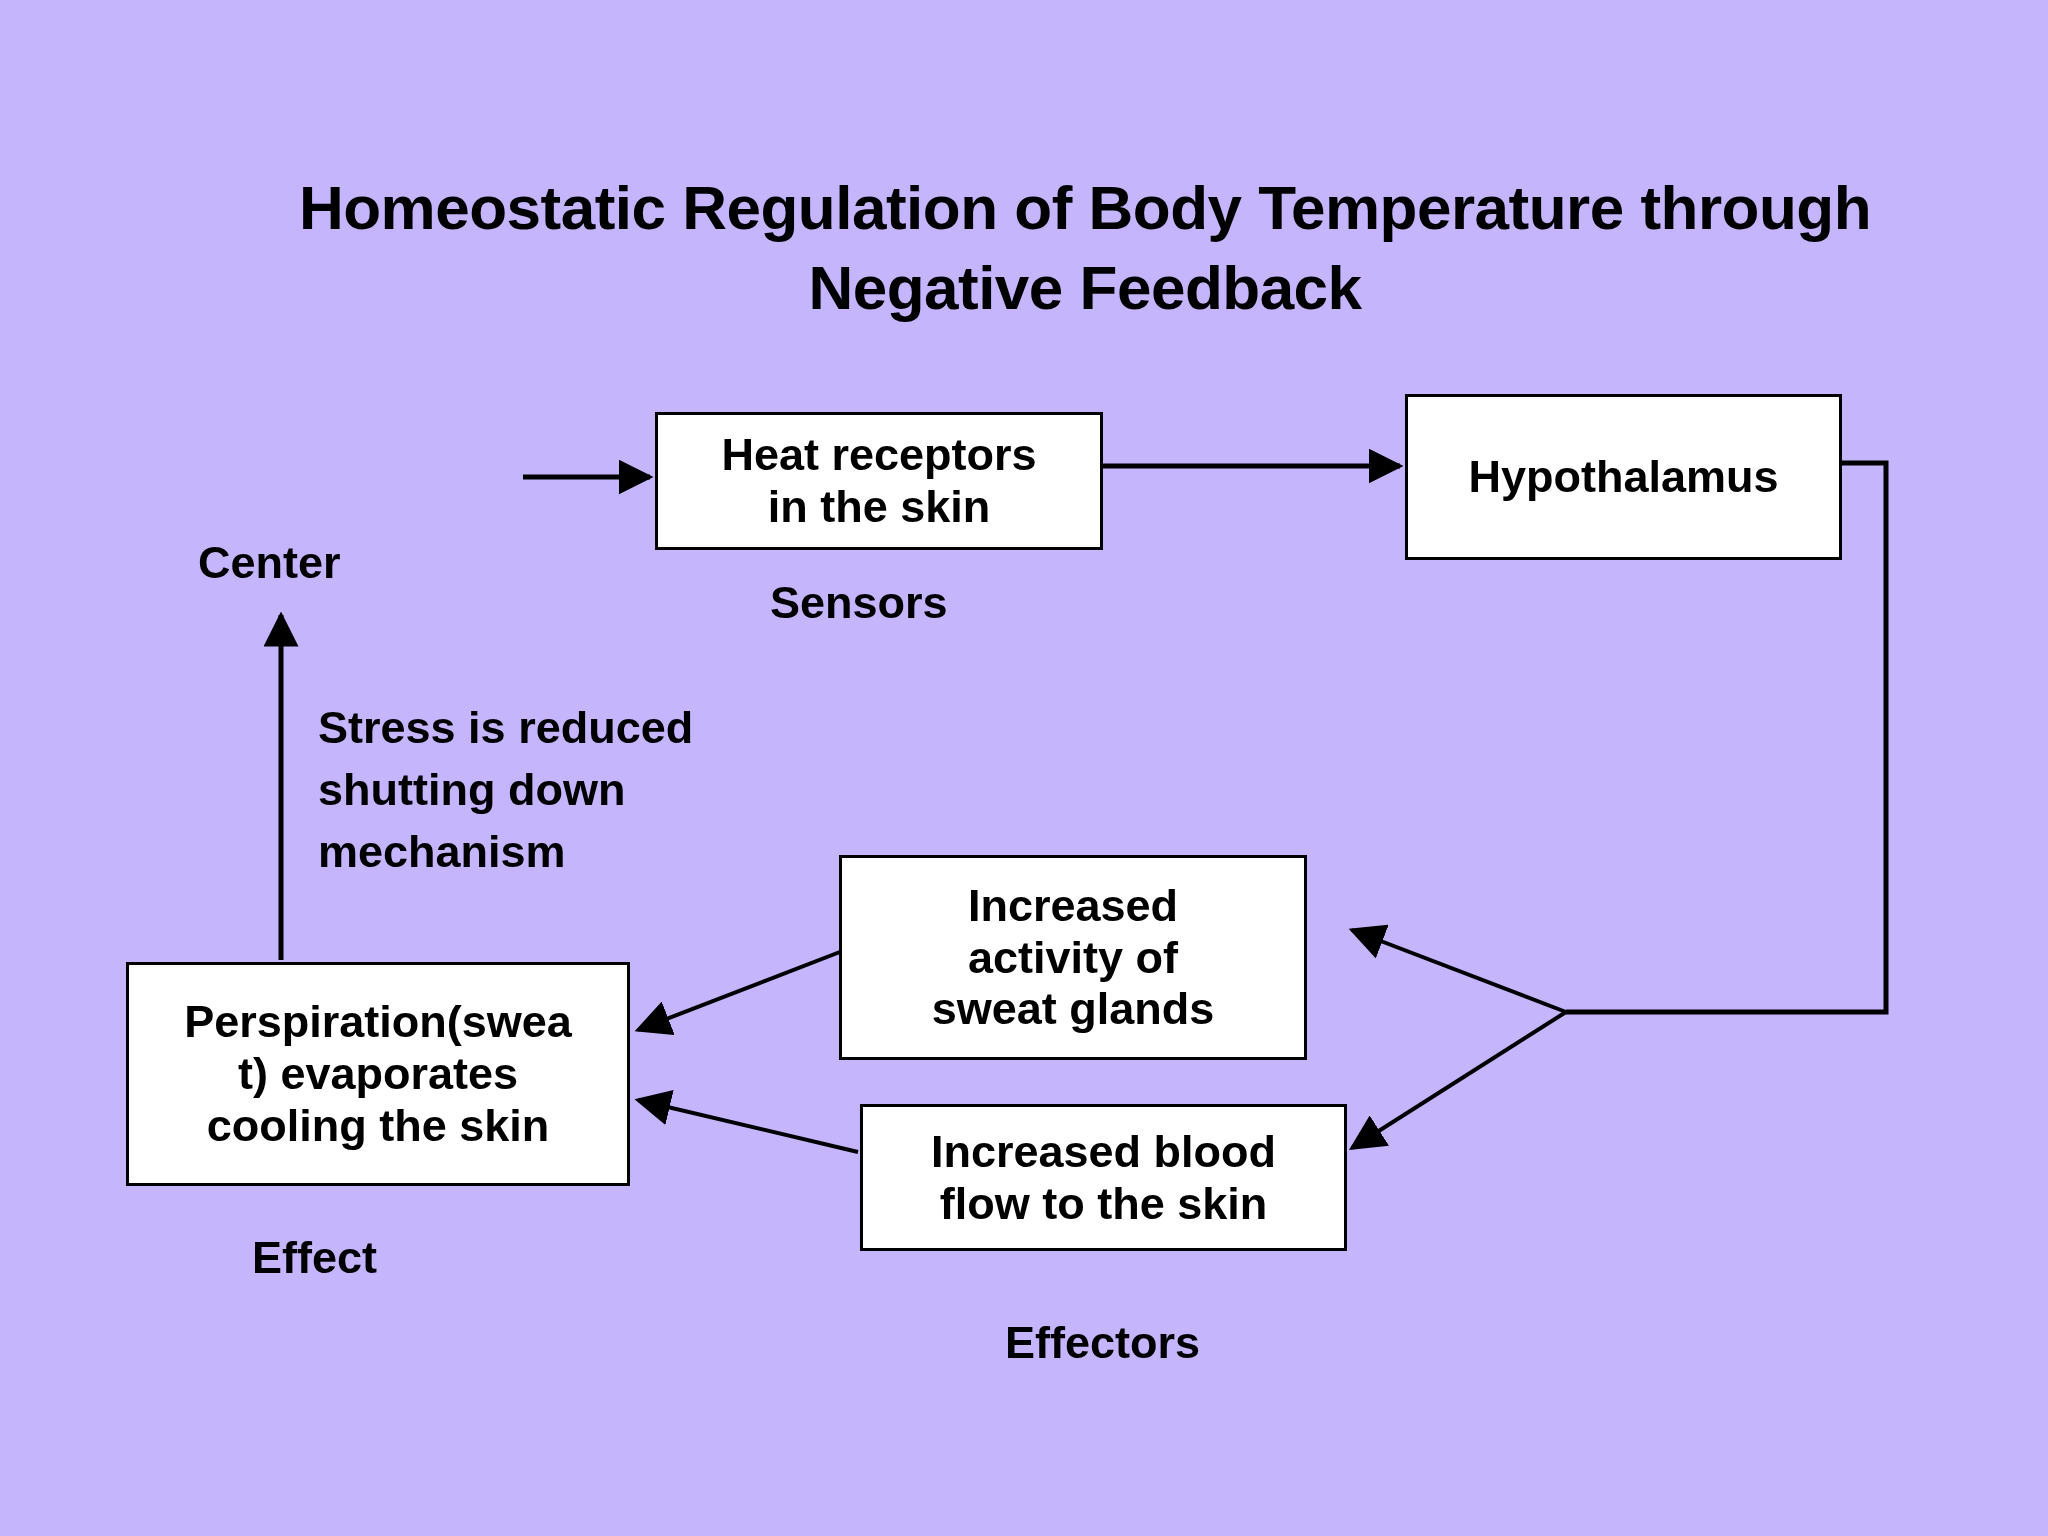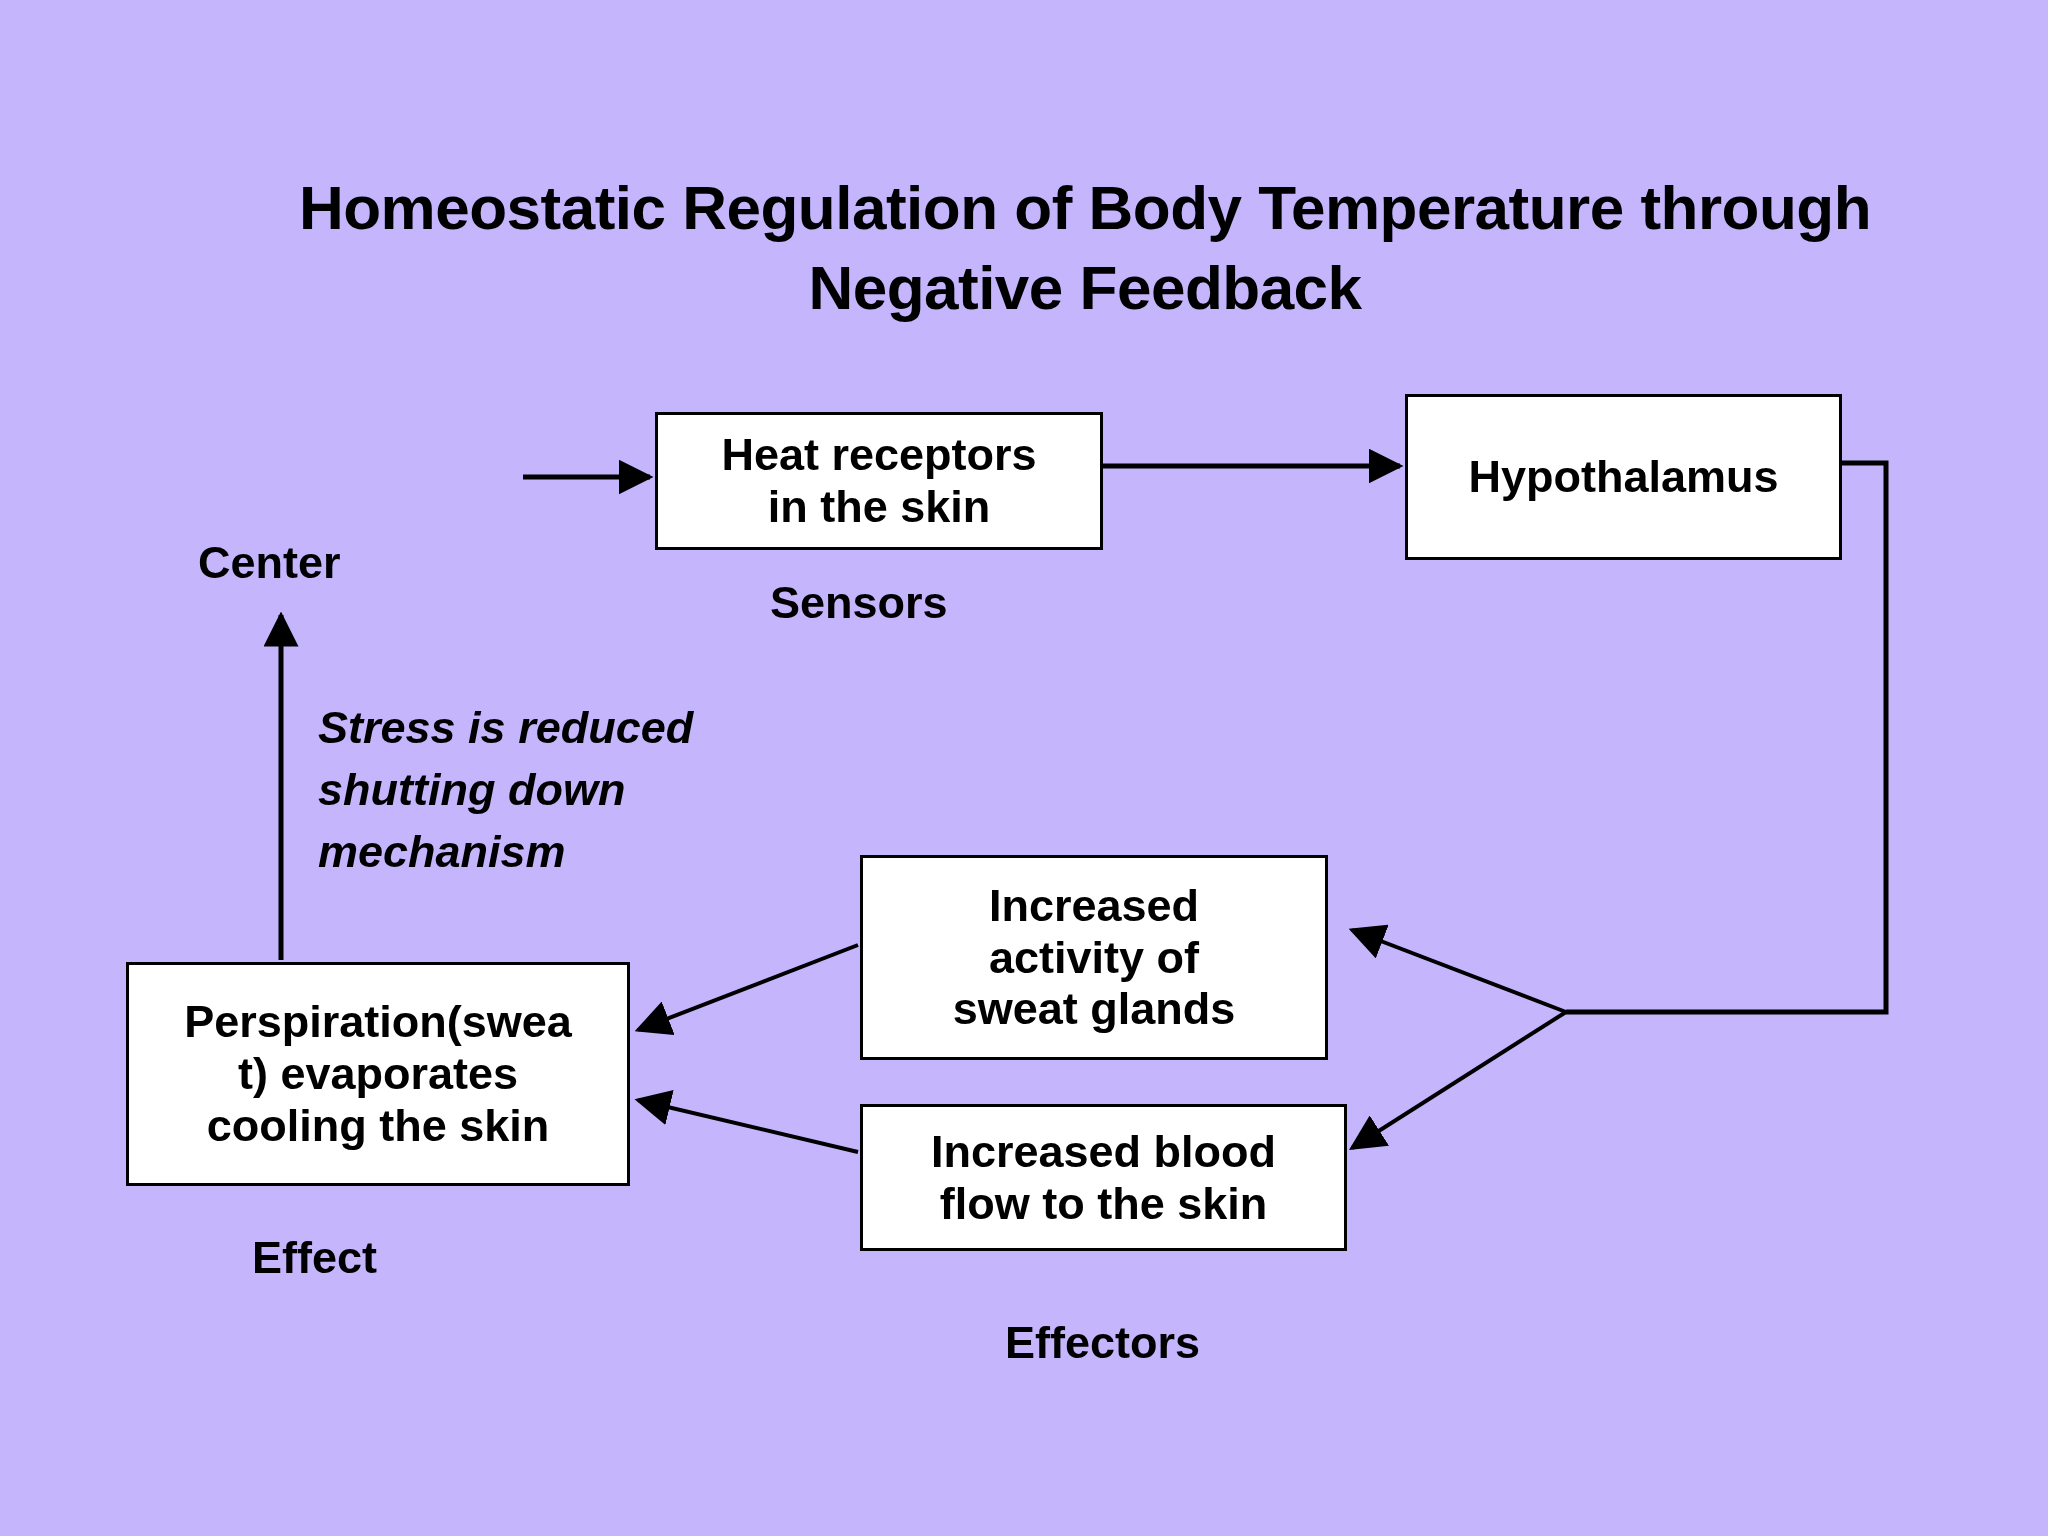--- a/index.html
+++ b/index.html
@@ -68,21 +68,21 @@
     left: 655px;  top: 412px;
     width: 448px; height: 138px;
     font-size: 45px;
   }
   #node-hypothalamus {
     left: 1405px; top: 394px;
     width: 437px; height: 166px;
     font-size: 45px;
   }
   #node-sweat-glands {
-    left: 860px;  top: 855px;
+    left: 839px;  top: 855px;
     width: 468px; height: 205px;
     font-size: 45px;
   }
   #node-blood-flow {
     left: 860px;  top: 1104px;
     width: 487px; height: 147px;
     font-size: 45px;
   }
   #node-perspiration {
     left: 126px;  top: 962px;
@@ -109,21 +109,20 @@
   .note {
     position: absolute;
     left: 318px;
     top: 697px;
     font-family: "Liberation Sans", sans-serif;
     font-weight: bold;
     font-size: 45px;
     line-height: 62px;
     color: #000000;
     white-space: pre-line;
-    font-style: italic;
   }
 </style>
 </head>
 <body>
 
 <div id="canvas">
 
   <svg id="wires" viewBox="0 0 2048 1536" xmlns="http://www.w3.org/2000/svg">
     <defs>
       <marker id="arrowThick" viewBox="0 0 10 10" refX="9" refY="5" markerWidth="7" markerHeight="7" orient="auto-start-reverse">

